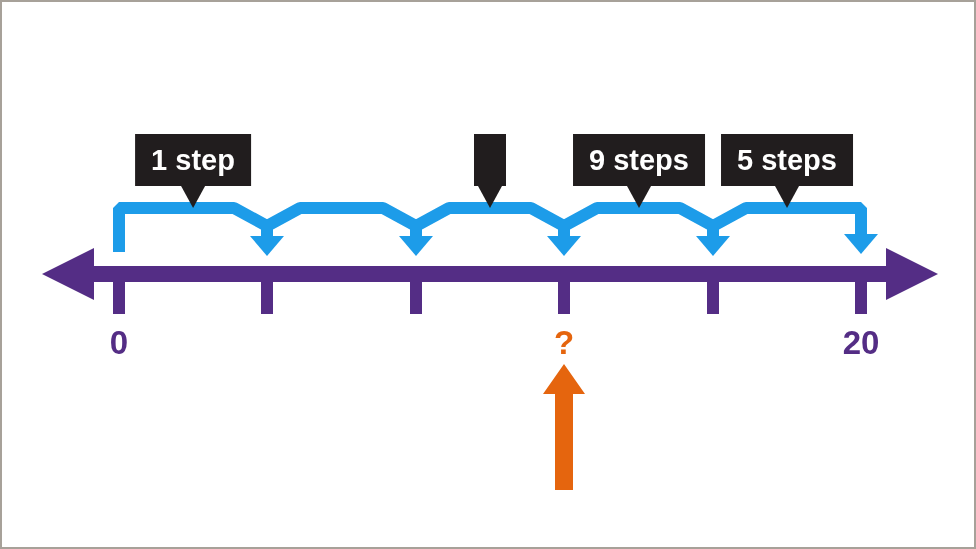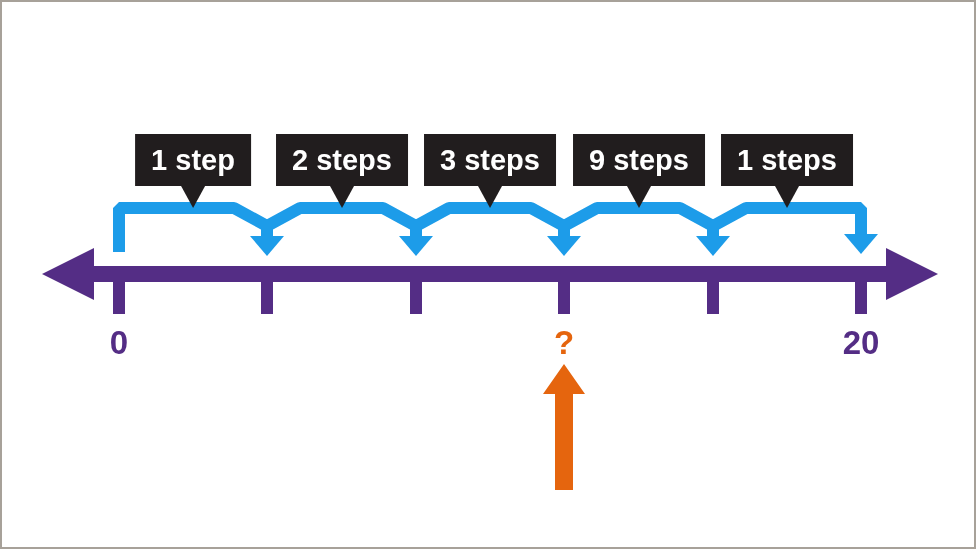--- a/index.html
+++ b/index.html
@@ -86,34 +86,29 @@
       <rect x="853" y="264" width="12" height="48"></rect>
     </g>
 
     <polygon fill="#e5650e" points="562,362 583,392 571,392 571,488 553,488 553,392 541,392"></polygon>
   </svg>
 
   <div class="step-label" style="left:191px">
     <span>1 step</span>
     <span class="tail"></span>
   </div>
-  <div class="step-label" style="left:340px">
-    <span>2 steps</span>
-    <span class="tail"></span>
-  </div>
   <div class="step-label" style="left:488px">
-    <span>3 steps</span>
     <span class="tail"></span>
   </div>
   <div class="step-label" style="left:637px">
     <span>9 steps</span>
     <span class="tail"></span>
   </div>
   <div class="step-label" style="left:785px">
-    <span>1 steps</span>
+    <span>5 steps</span>
     <span class="tail"></span>
   </div>
 
   <div class="tick-label" style="left:117px">0</div>
   <div class="tick-label unknown" style="left:562px">?</div>
   <div class="tick-label" style="left:859px">20</div>
 
 </div>
 
 </body></html>

